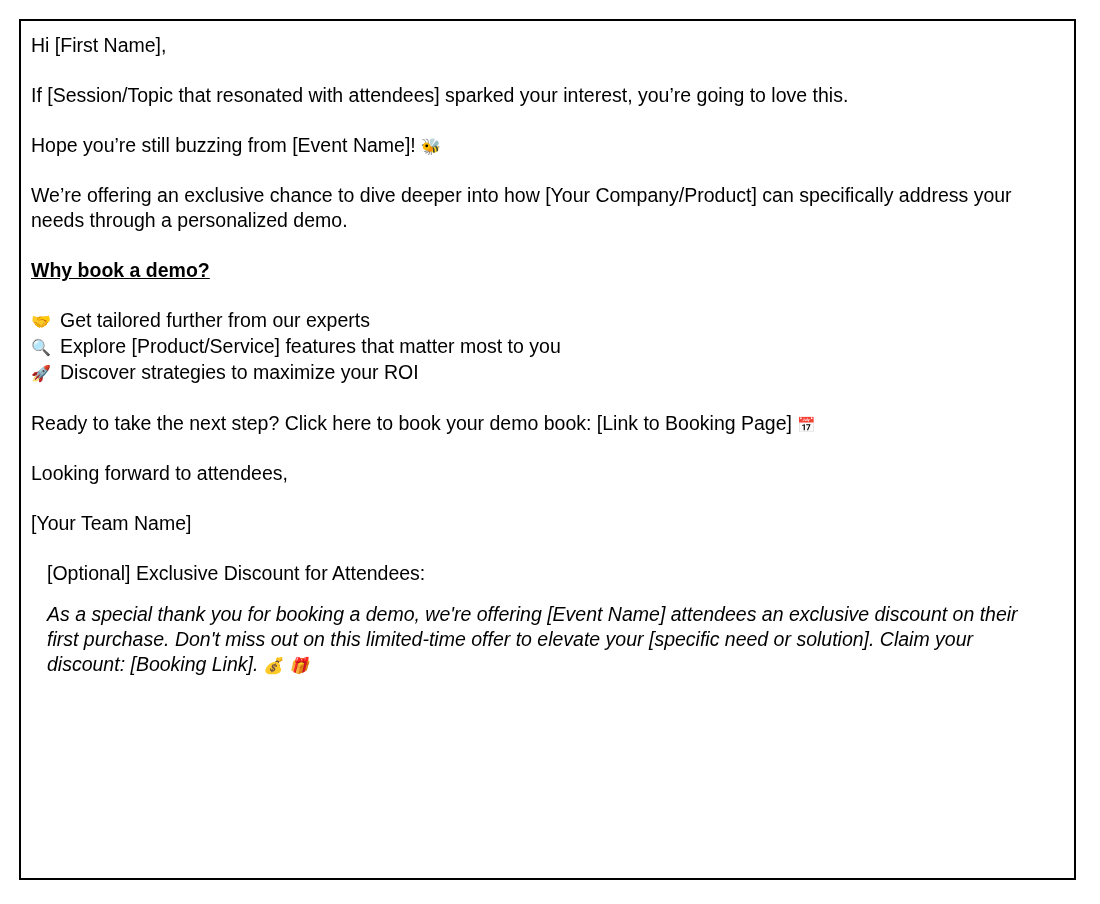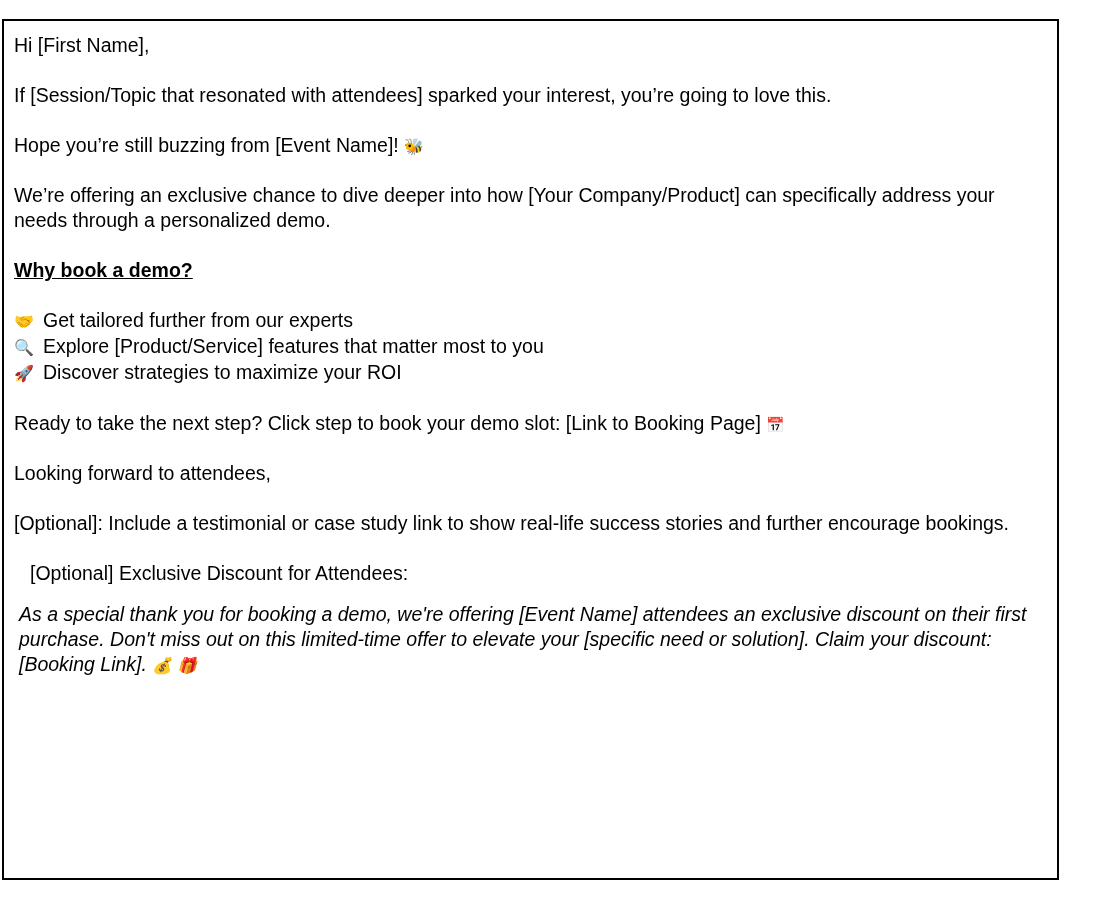--- a/index.html
+++ b/index.html
@@ -10,21 +10,21 @@
   body {
     width: 1100px;
     height: 904px;
     font-family: "Liberation Sans", sans-serif;
     color: #000000;
     overflow: hidden;
   }
 
   #email-frame {
     position: absolute;
-    left: 2px;
+    left: 19px;
     top: 19px;
     width: 1057px;
     height: 861px;
     box-sizing: border-box;
     border: 2px solid #000000;
     background: #ffffff;
   }
 
   #email-body {
     padding: 12px 18px 10px 10px;
@@ -71,21 +71,21 @@
     font-size: 16px;
     line-height: 1;
     vertical-align: baseline;
   }
   .emoji-sm {
     font-size: 15px;
   }
 
   .italic-block {
     font-style: italic;
-    margin: 5px;
+    margin: 16px;
     white-space: pre-wrap;
   }
   .optional-label {
     margin: 16px;
   }
 </style>
 </head>
 <body>
 
 <div id="email-frame">
@@ -109,27 +109,27 @@
       <li class="bullet-item">
         <span class="bullet-icon">🔍</span>
         <span class="bullet-text">Explore [Product/Service] features that matter most to you</span>
       </li>
       <li class="bullet-item">
         <span class="bullet-icon">🚀</span>
         <span class="bullet-text">Discover strategies to maximize your ROI</span>
       </li>
     </ul>
 
-    <p class="para"><span>Ready to take the next step? Click step to book your demo slot: [Link to Booking Page] </span><span class="emoji emoji-sm">📅</span></p>
+    <p class="para"><span>Ready to take the next step? Click here to book your demo book: [Link to Booking Page] </span><span class="emoji emoji-sm">📅</span></p>
 
 
     <p class="para">Looking forward to attendees,</p>
 
+    <p class="para">[Your Team Name]</p>
 
-    <p class="para">[Optional]: Include a testimonial or case study link to show real-life success stories and further encourage bookings.</p>
 
     <div>
       <p class="optional-label">[Optional] Exclusive Discount for Attendees:</p>
       <p class="italic-block"><span>As a special thank you for booking a demo, we're offering [Event Name] attendees an exclusive discount on their first purchase. Don't miss out on this limited-time offer to elevate your [specific need or solution]. Claim your discount: [Booking Link]. </span><span class="emoji">💰</span><span> </span><span class="emoji">🎁</span></p>
     </div>
 
   </div>
 </div>
 
 </body></html>

